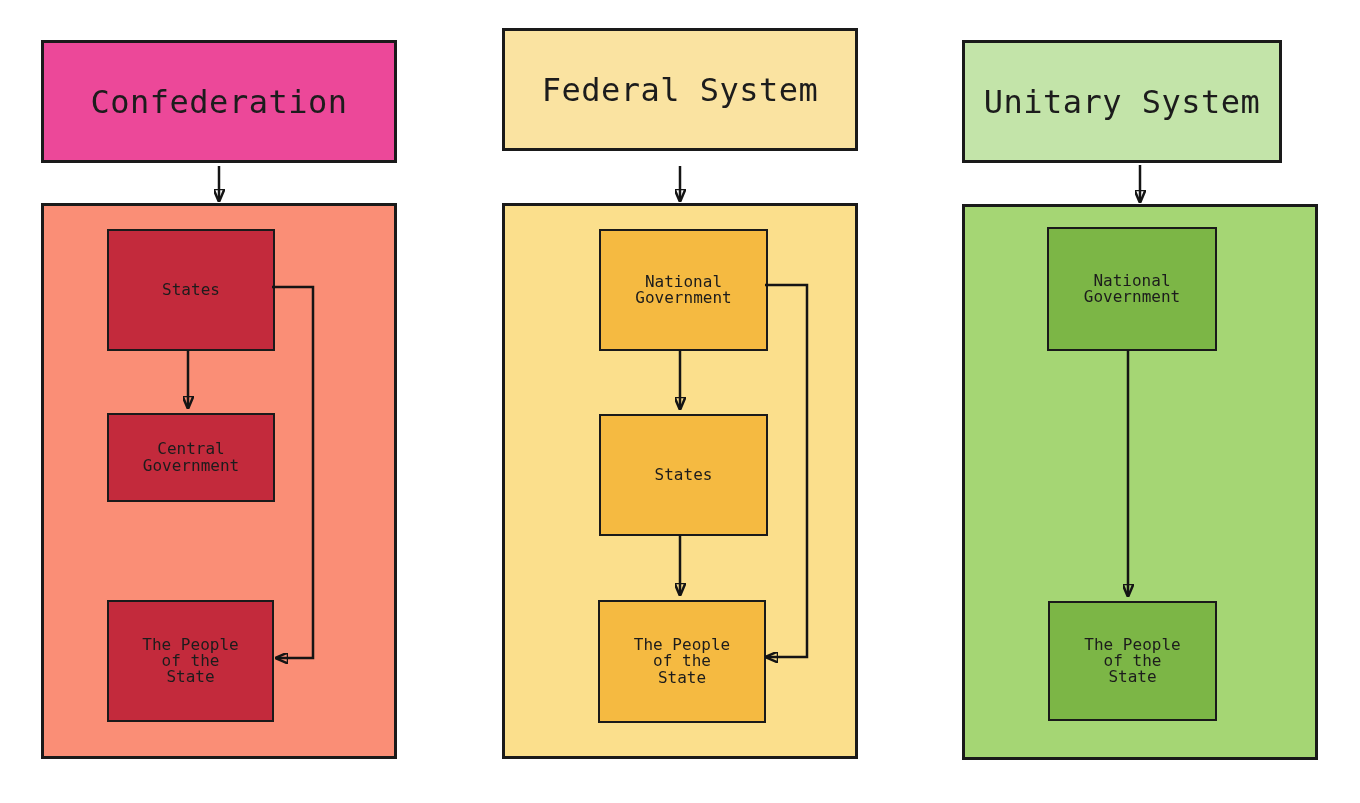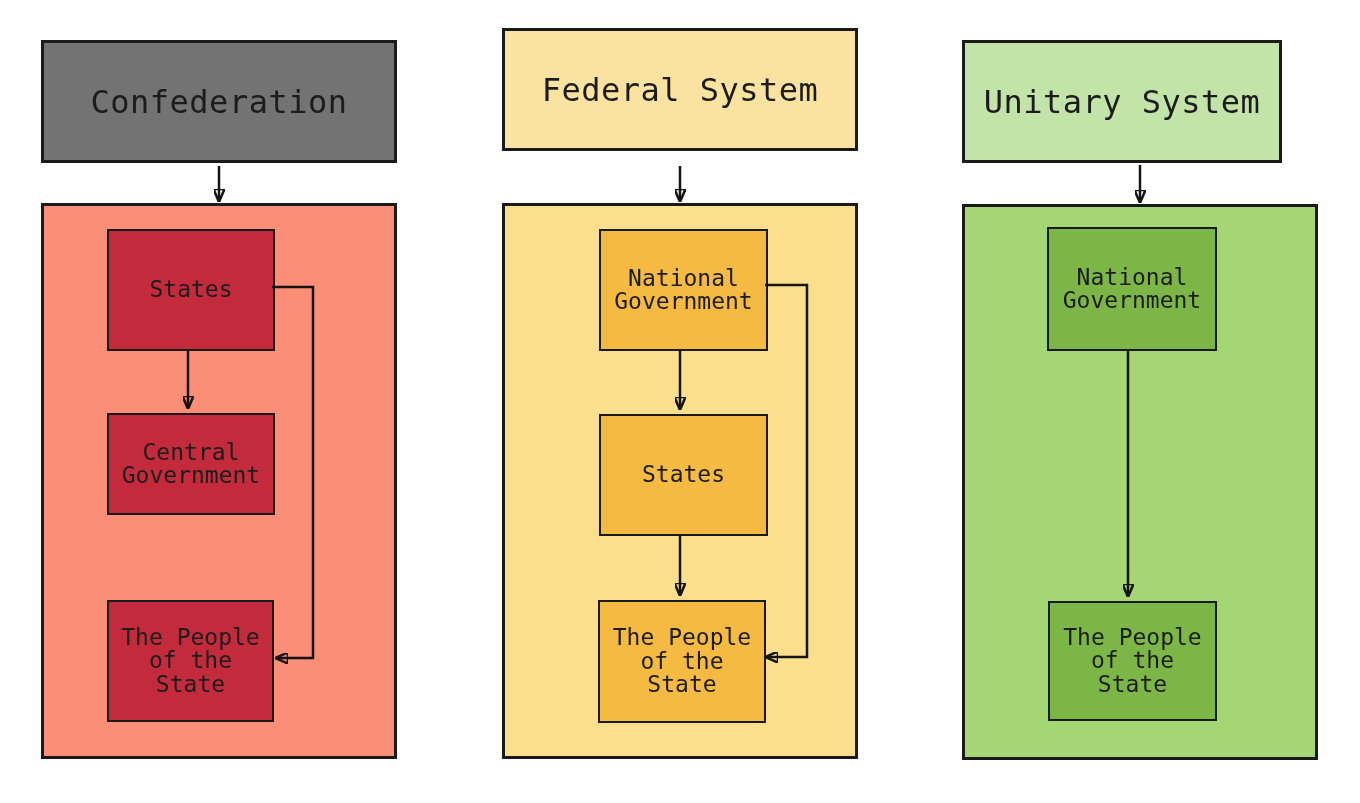--- a/index.html
+++ b/index.html
@@ -25,46 +25,46 @@
   .header {
     font-size: 32px;
     line-height: 1;
     letter-spacing: 0.5px;
   }
   .panel {
     
   }
   .node {
     border-width: 2px;
-    font-size: 23px;
+    font-size: 16px;
     line-height: 1.02;
   }
   .arrows {
     position: absolute;
     left: 0;
     top: 0;
     pointer-events: none;
   }
   .arrows path {
     fill: none;
     stroke: #141414;
     stroke-width: 2.5;
     stroke-linejoin: miter;
   }
 </style>
 </head>
 <body>
 
 <div class="canvas">
 
-  <div class="box header" style="left: 41px; top: 40px; width: 356px; height: 123px; background: #737373;">Confederation</div>
+  <div class="box header" style="left: 41px; top: 40px; width: 356px; height: 123px; background: #ec4899;">Confederation</div>
 
   <div class="box panel" style="left: 41px; top: 203px; width: 356px; height: 556px; background: rgb(250, 142, 118);">
     <div class="box node" style="left: 63px; top: 23px; width: 168px; height: 122px; background: rgb(195, 42, 60);">States</div>
-    <div class="box node" style="left: 63px; top: 207px; width: 168px; height: 102px; background: rgb(195, 42, 60);">Central
+    <div class="box node" style="left: 63px; top: 207px; width: 168px; height: 89px; background: rgb(195, 42, 60);">Central
 Government</div>
     <div class="box node" style="left: 63px; top: 394px; width: 167px; height: 122px; background: rgb(195, 42, 60);">The People
 of the
 State</div>
   </div>
 
   <div class="box header" style="left: 502px; top: 28px; width: 356px; height: 123px; background: rgb(250, 227, 161);">Federal System</div>
 
   <div class="box panel" style="left: 502px; top: 203px; width: 356px; height: 556px; background: rgb(251, 223, 140);">
     <div class="box node" style="left: 94px; top: 23px; width: 169px; height: 122px; background: rgb(245, 186, 65);">National

